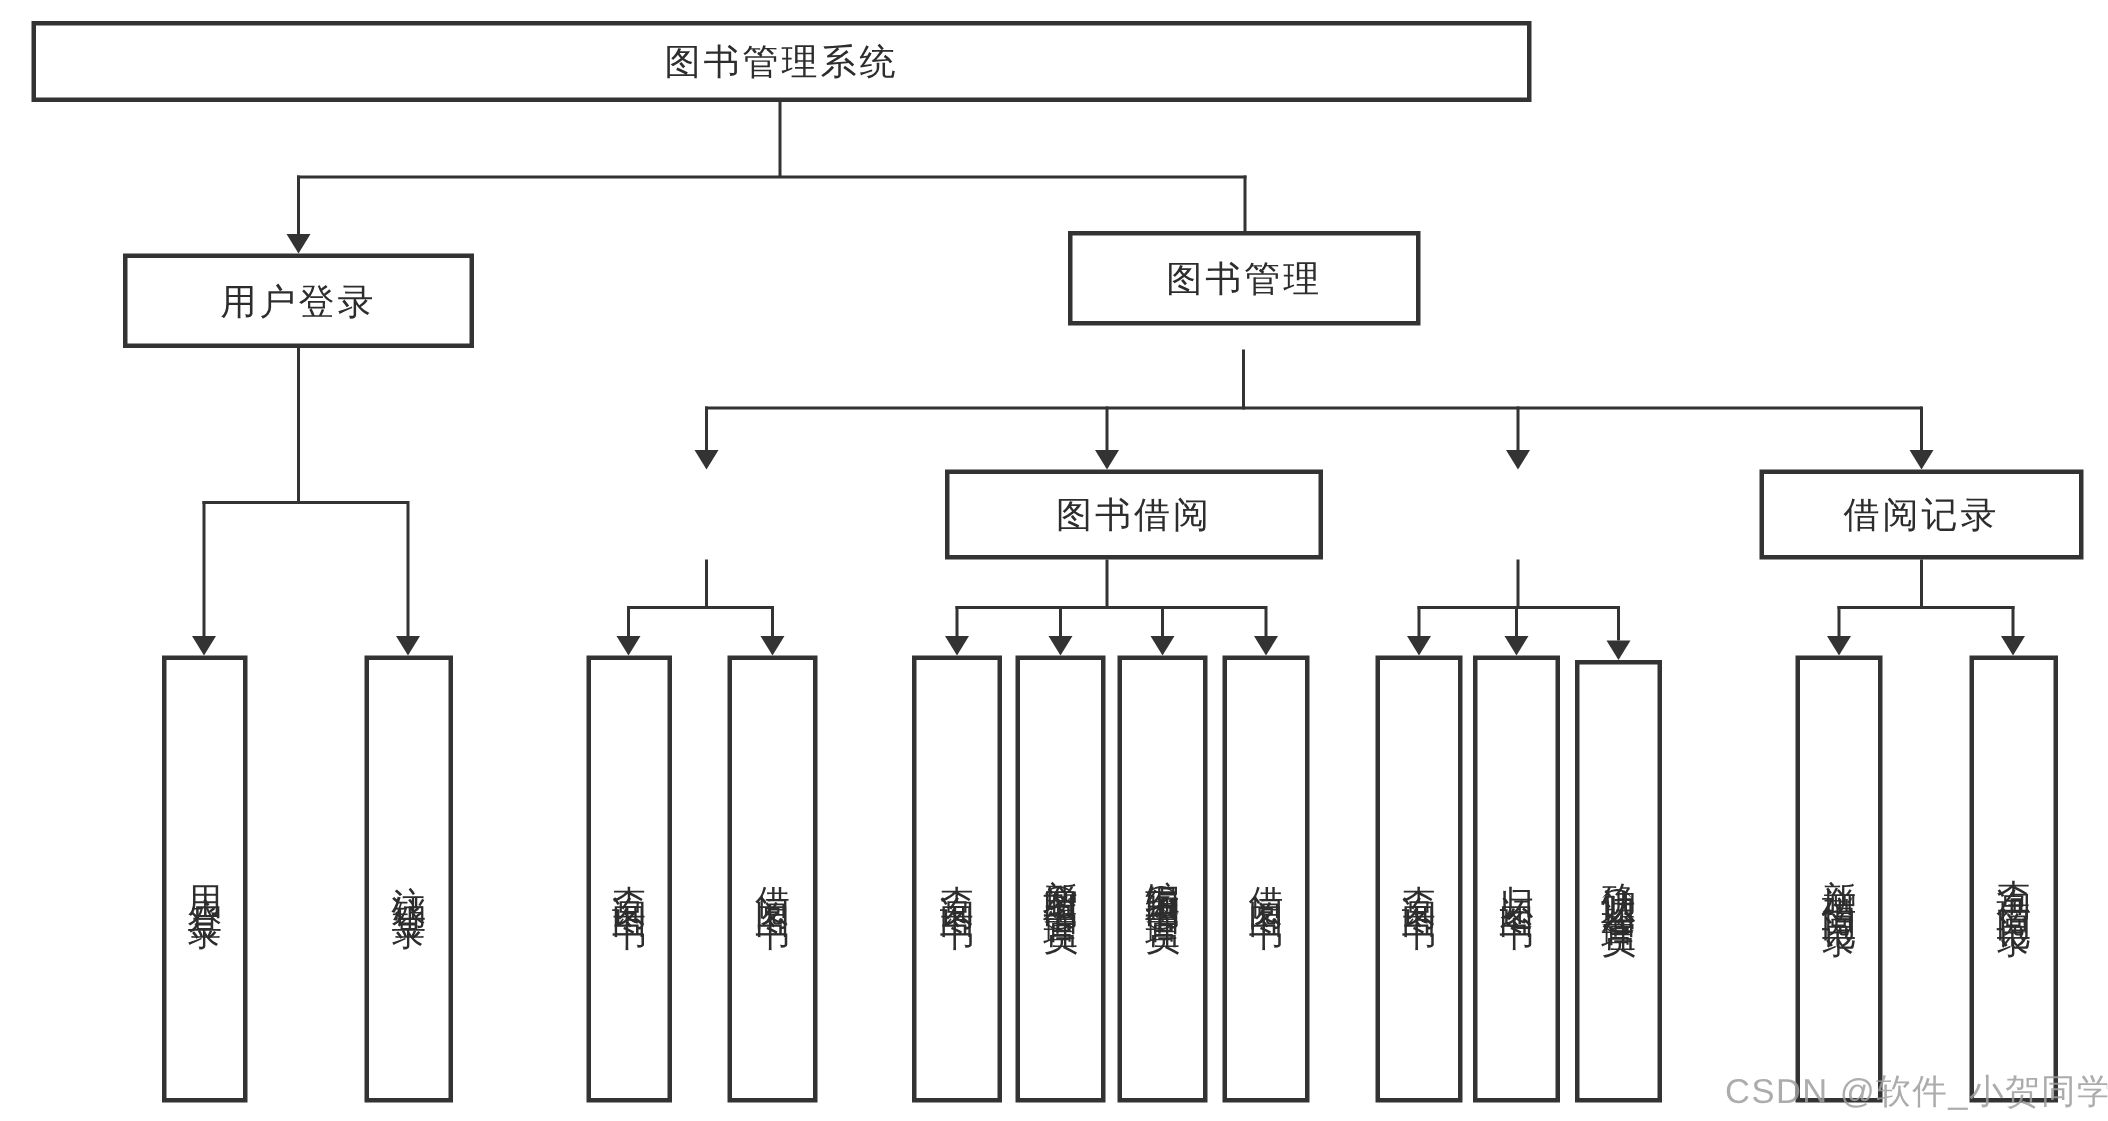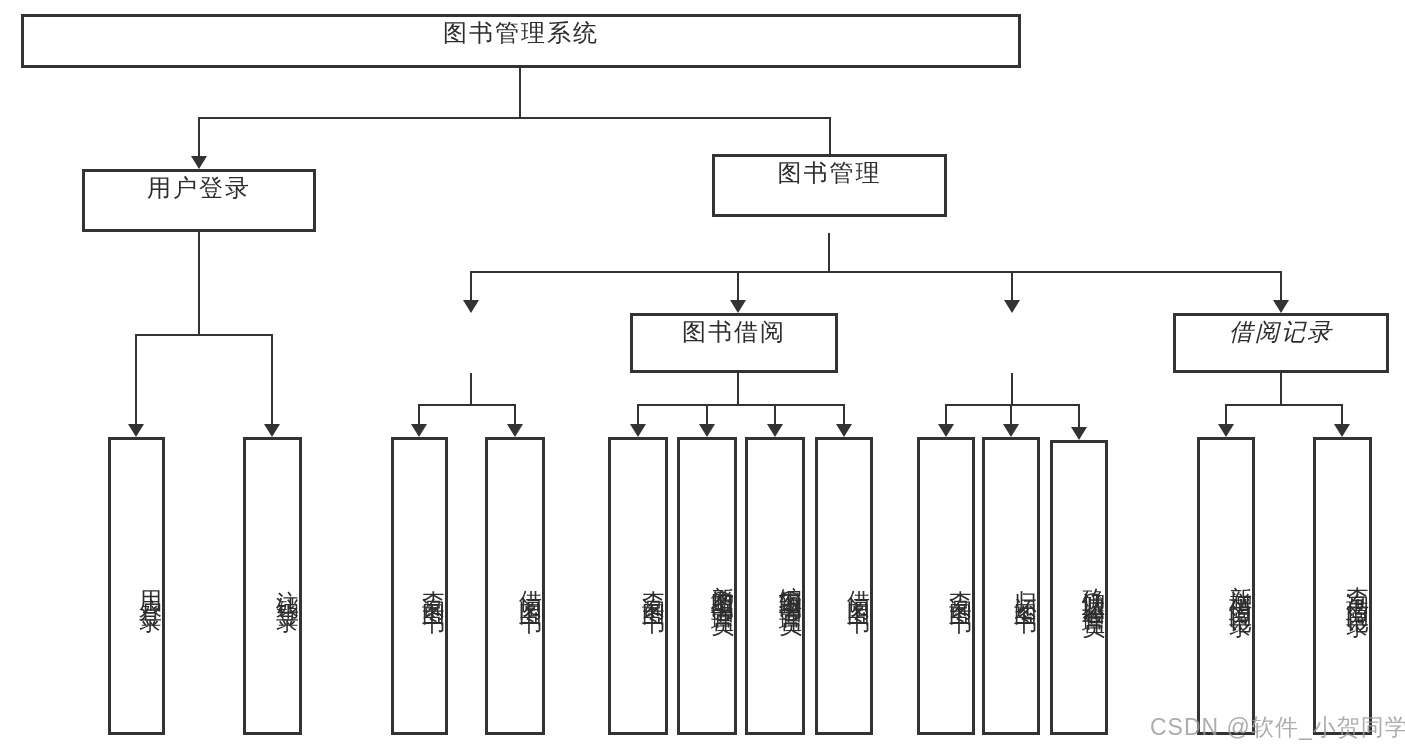--- a/index.html
+++ b/index.html
@@ -10,20 +10,21 @@
     font-family:"Liberation Sans","DejaVu Sans",sans-serif;
     color:#2d2d2d;
     overflow:hidden;
   }
   .box{
     position:absolute;
     box-sizing:border-box;
     border:3px solid #333333;
     background:#ffffff;
     display:flex;
+    align-items:center;
     justify-content:center;
     font-size:24px;
     letter-spacing:2px;
     color:#2d2d2d;
   }
   .vbox{
     writing-mode:vertical-rl;
     letter-spacing:7px;
     font-size:23px;
     line-height:1;
@@ -79,24 +80,24 @@
   <div class="arrow" style="left:135px;top:334px;height:90px;"></div>
   <div class="arrow" style="left:271px;top:334px;height:90px;"></div>
 
   <div class="vline" style="left:828px;top:233px;height:40px;"></div>
   <div class="hline" style="left:470px;top:271px;width:811px;"></div>
   <div class="arrow" style="left:470px;top:271px;height:29px;"></div>
   <div class="arrow" style="left:737px;top:271px;height:29px;"></div>
   <div class="arrow" style="left:1011px;top:271px;height:29px;"></div>
   <div class="arrow" style="left:1280px;top:271px;height:29px;"></div>
 
-  <div class="box" style="left:630px;top:313px;width:208px;height:60px;">
+  <div class="box" style="left:630px;top:313px;width:252px;height:60px;">
     <span>图书借阅</span>
   </div>
-  <div class="box" style="left:1173px;top:313px;width:216px;height:60px;font-style:italic;">
+  <div class="box" style="left:1173px;top:313px;width:216px;height:60px;">
     <span>借阅记录</span>
   </div>
 
   <div class="vline" style="left:470px;top:373px;height:33px;"></div>
   <div class="hline" style="left:418px;top:404px;width:98px;"></div>
   <div class="arrow" style="left:418px;top:404px;height:20px;"></div>
   <div class="arrow" style="left:514px;top:404px;height:20px;"></div>
 
   <div class="vline" style="left:737px;top:373px;height:33px;"></div>
   <div class="hline" style="left:637px;top:404px;width:207px;"></div>

